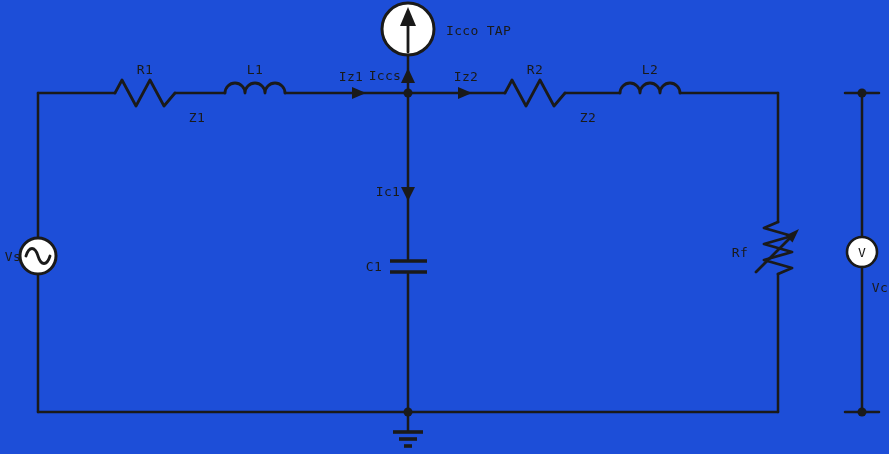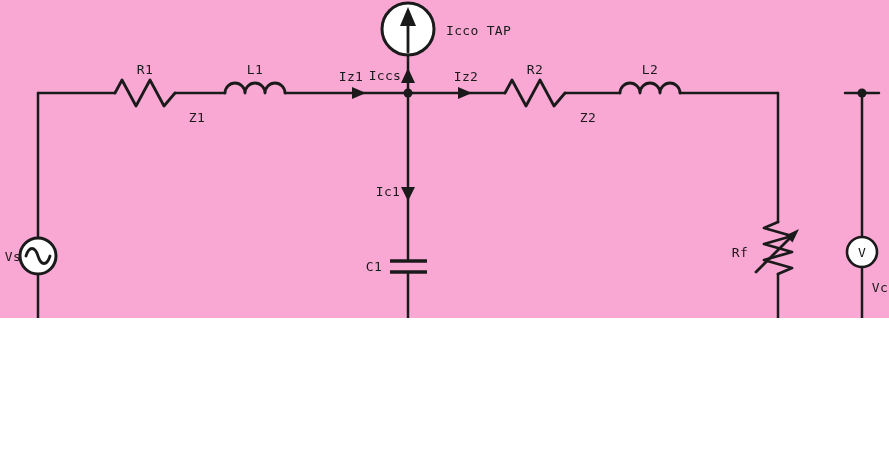--- a/index.html
+++ b/index.html
@@ -3,22 +3,22 @@
 <meta charset="utf-8">
 <style>
   html, body {
     margin: 0;
     padding: 0;
     background: #ffffff;
   }
   .canvas {
     position: relative;
     width: 889px;
-    height: 318px;
-    background: #f9a8d4;
+    height: 454px;
+    background: #1d4ed8;
     overflow: hidden;
     font-family: "DejaVu Sans Mono", "Liberation Mono", monospace;
   }
   svg { display: block; }
   .wire {
     fill: none;
     stroke: #1a1a1a;
     stroke-width: 2.5;
     stroke-linecap: round;
     stroke-linejoin: round;

